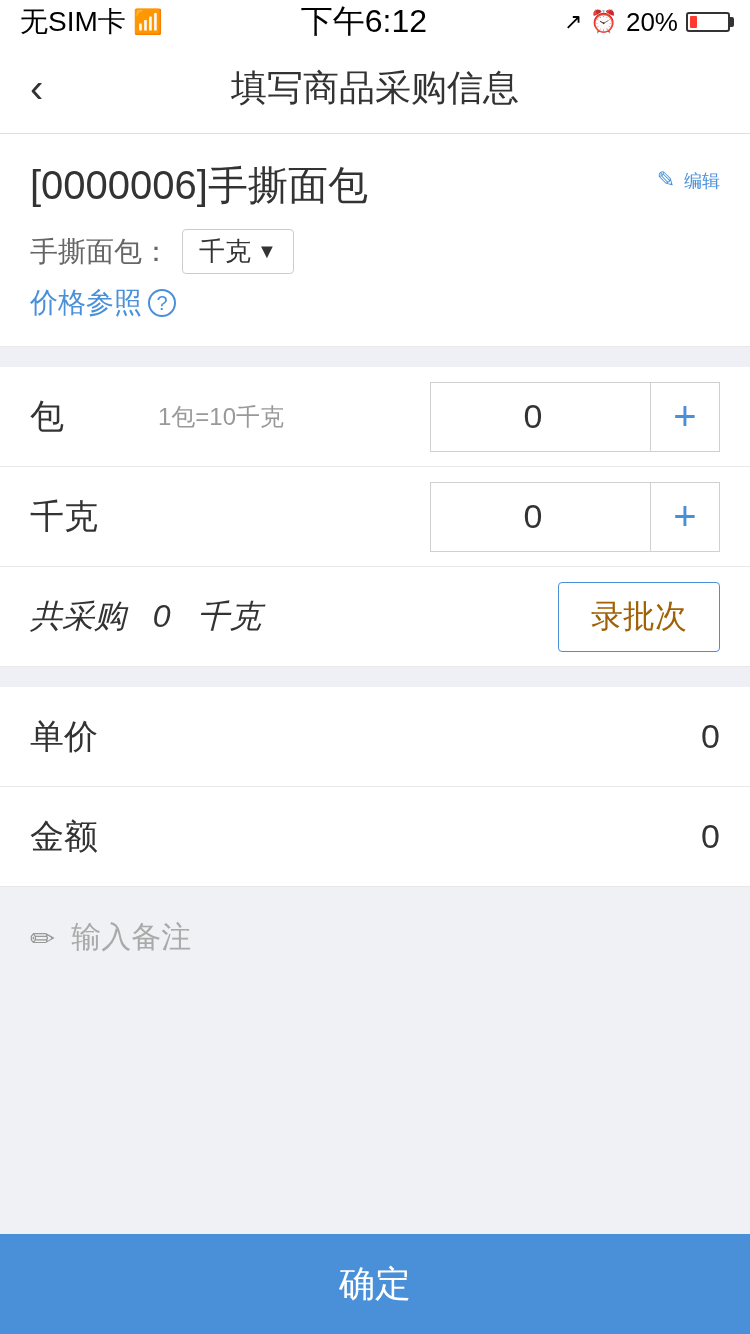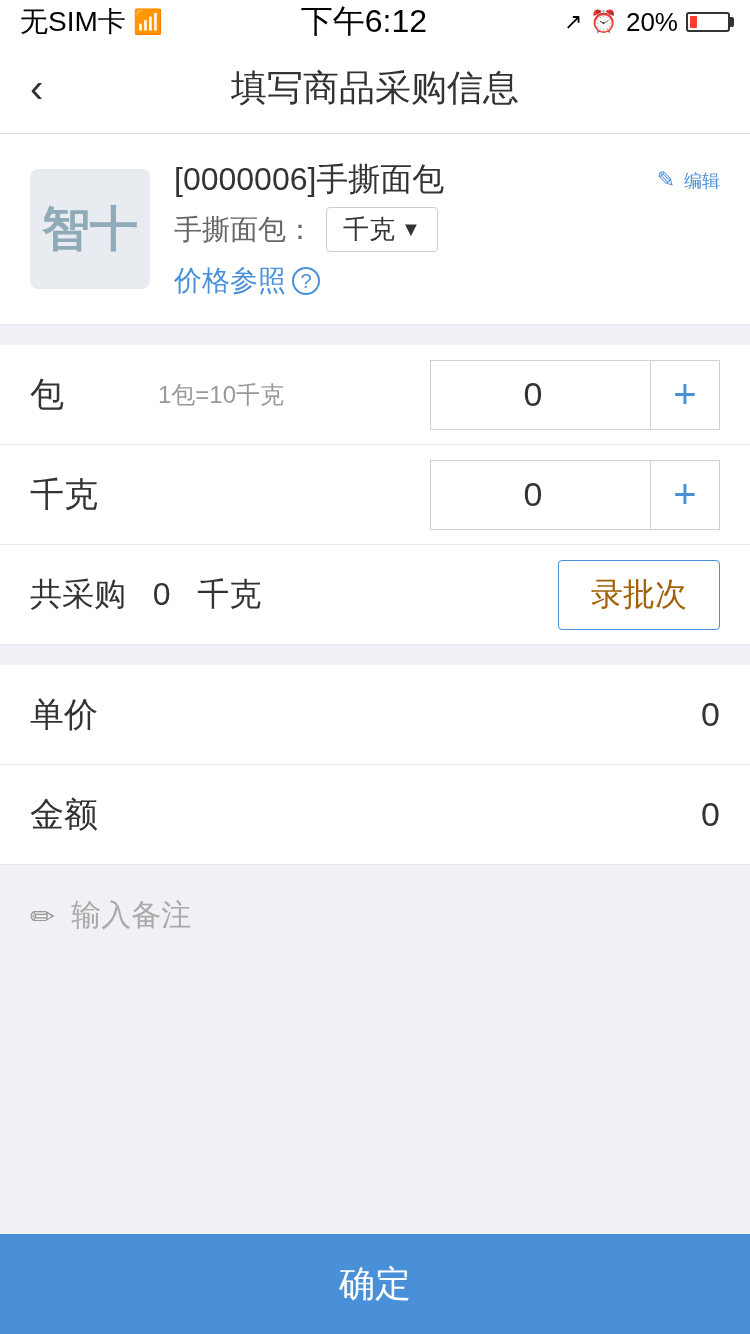--- a/index.html
+++ b/index.html
@@ -99,23 +99,23 @@
     }
     .product-image-logo {
       font-size: 48px;
       color: #8faab8;
       font-weight: bold;
       text-align: center;
       line-height: 1;
     }
     .product-info { flex: 1; }
     .product-name {
-      font-size: 32px;
-      color: #333;
-      margin-bottom: 5px;
+      font-size: 40px;
+      color: #333;
+      margin-bottom: 16px;
     }
     .product-unit {
       display: flex;
       align-items: center;
       gap: 12px;
       font-size: 28px;
       color: #666;
     }
     .unit-select {
       border: 1px solid #ccc;
@@ -200,20 +200,21 @@
       display: flex;
       align-items: center;
       padding: 0 30px;
       height: 100px;
       background: #fff;
       border-bottom: 1px solid #e8e8e8;
     }
     .summary-text {
       font-size: 32px;
       color: #333;
+      font-style: italic;
     }
     .batch-btn {
       margin-left: auto;
       border: 1px solid #4a90d9;
       padding: 12px 32px;
       font-size: 32px;
       color: #a16207;
       background: #fff;
       border-radius: 4px;
       cursor: pointer;
@@ -305,23 +306,20 @@
       </div>
     </div>
   </div>
 
   <div class="nav-bar">
     <span class="nav-back">‹</span>
     <span class="nav-title">填写商品采购信息</span>
   </div>
 
   <div class="product-card">
-    <div class="product-image">
-      <div class="product-image-logo">智十</div>
-    </div>
     <div class="product-info">
       <div class="product-name">[0000006]手撕面包</div>
       <div class="product-unit">
         <span>手撕面包：</span>
         <div class="unit-select">
           <span>千克</span>
           <span style="font-size:20px;">▼</span>
         </div>
       </div>
       <div class="price-ref">

